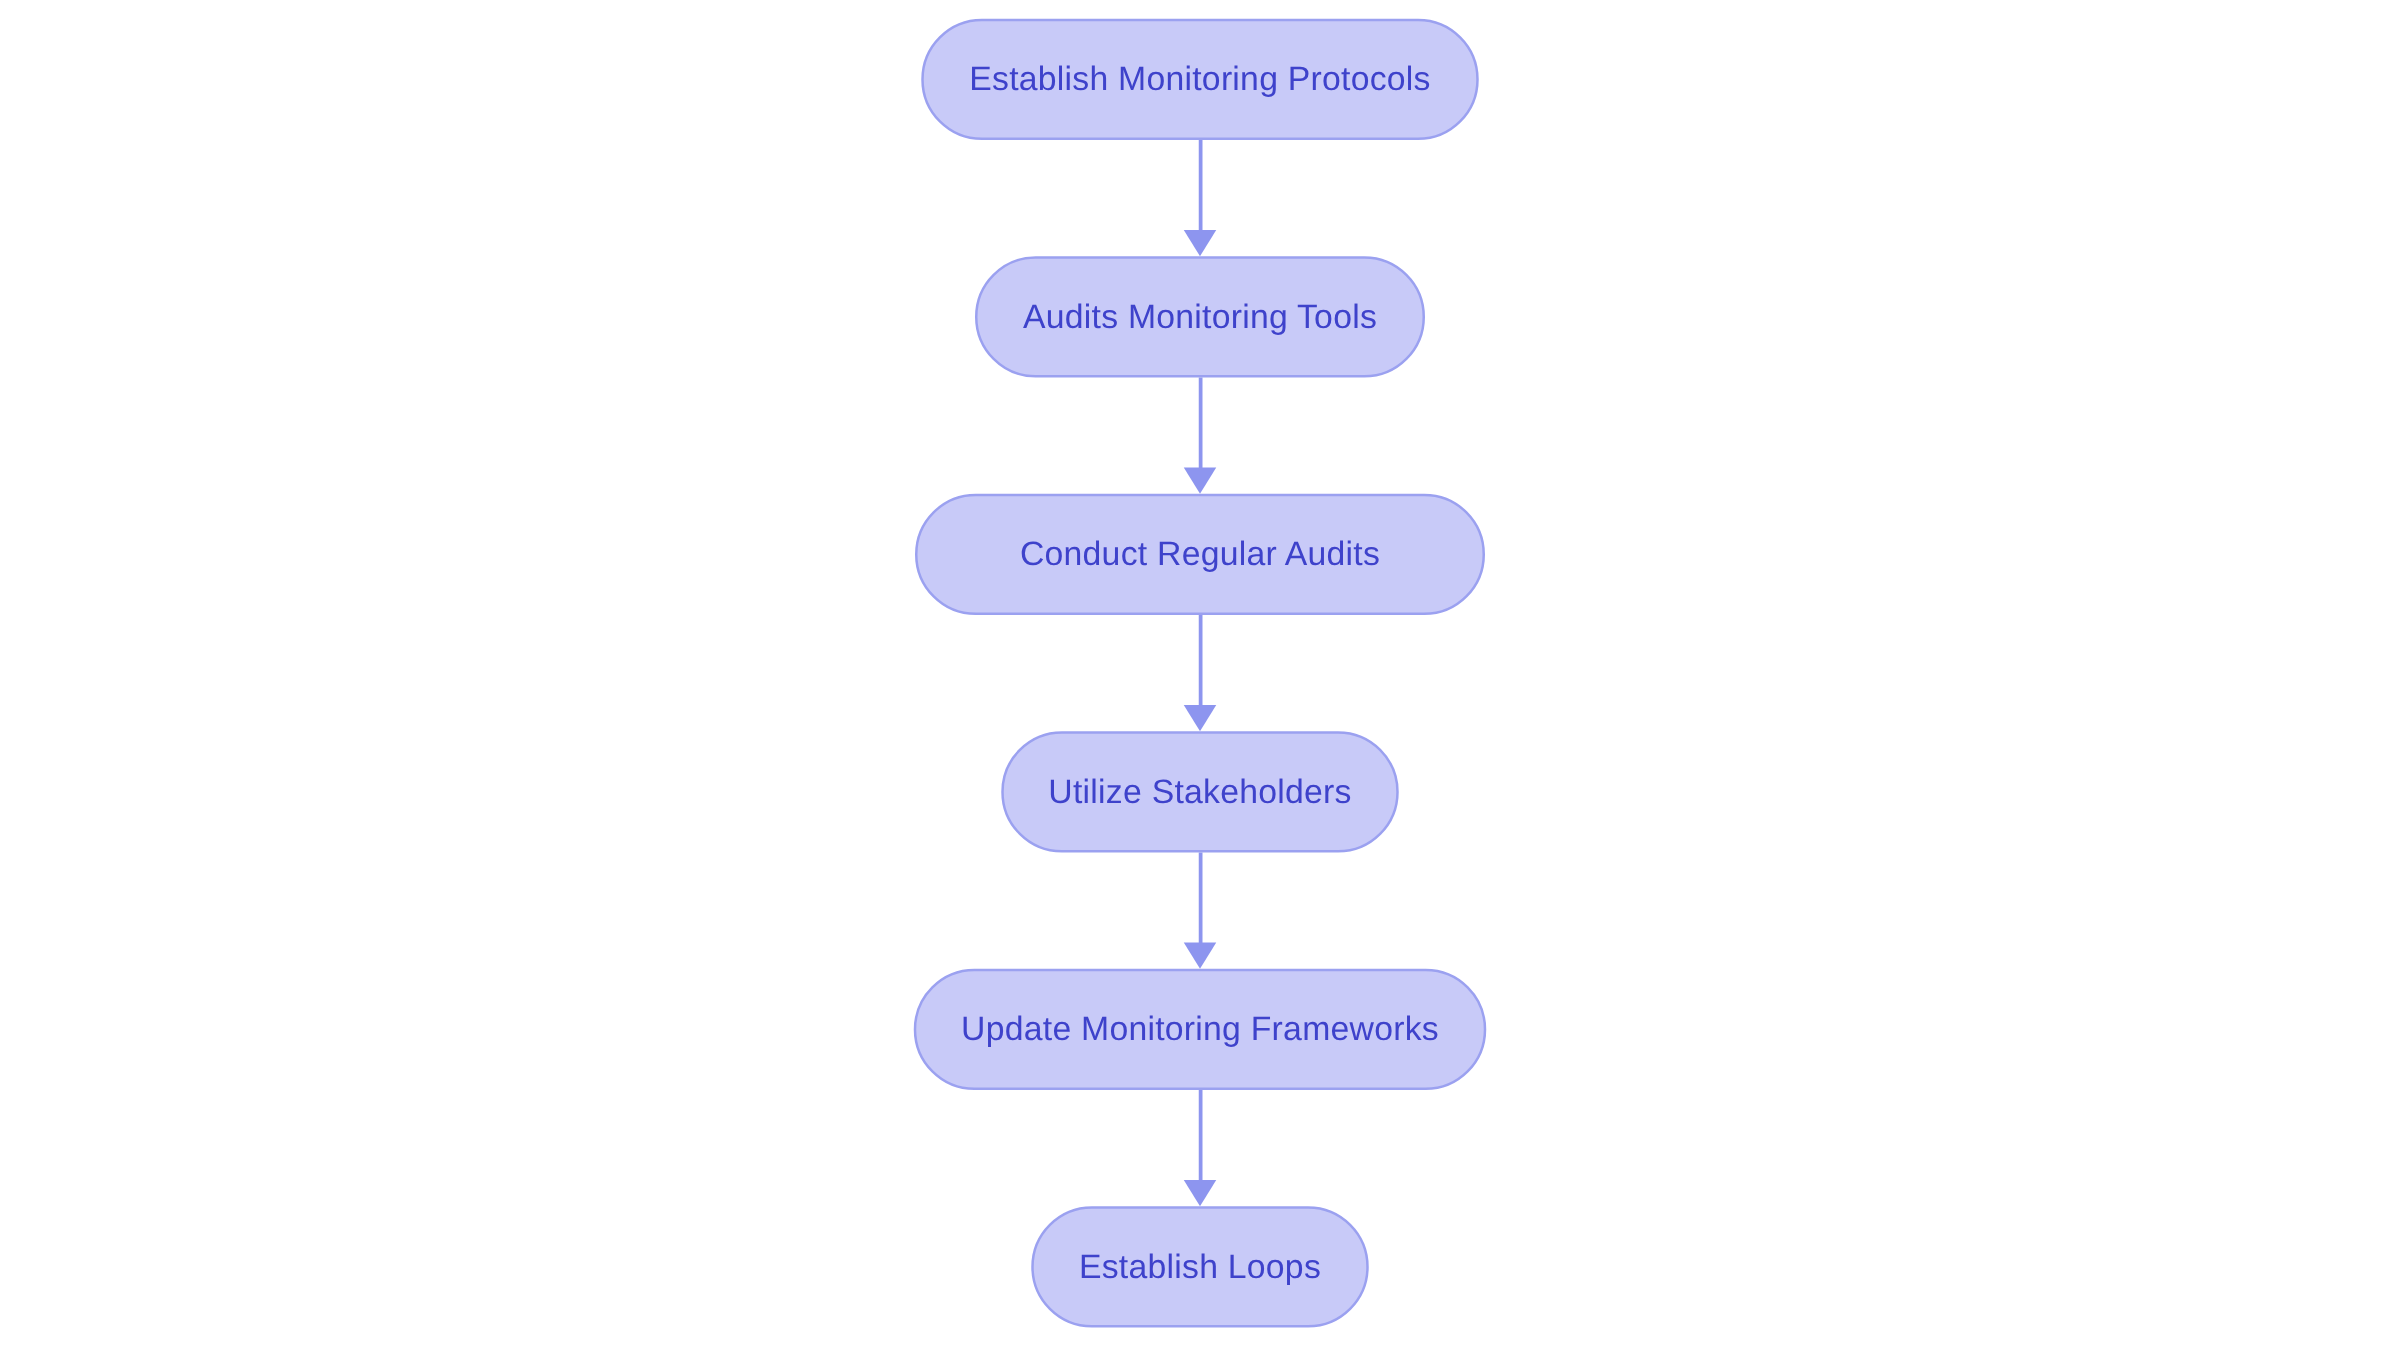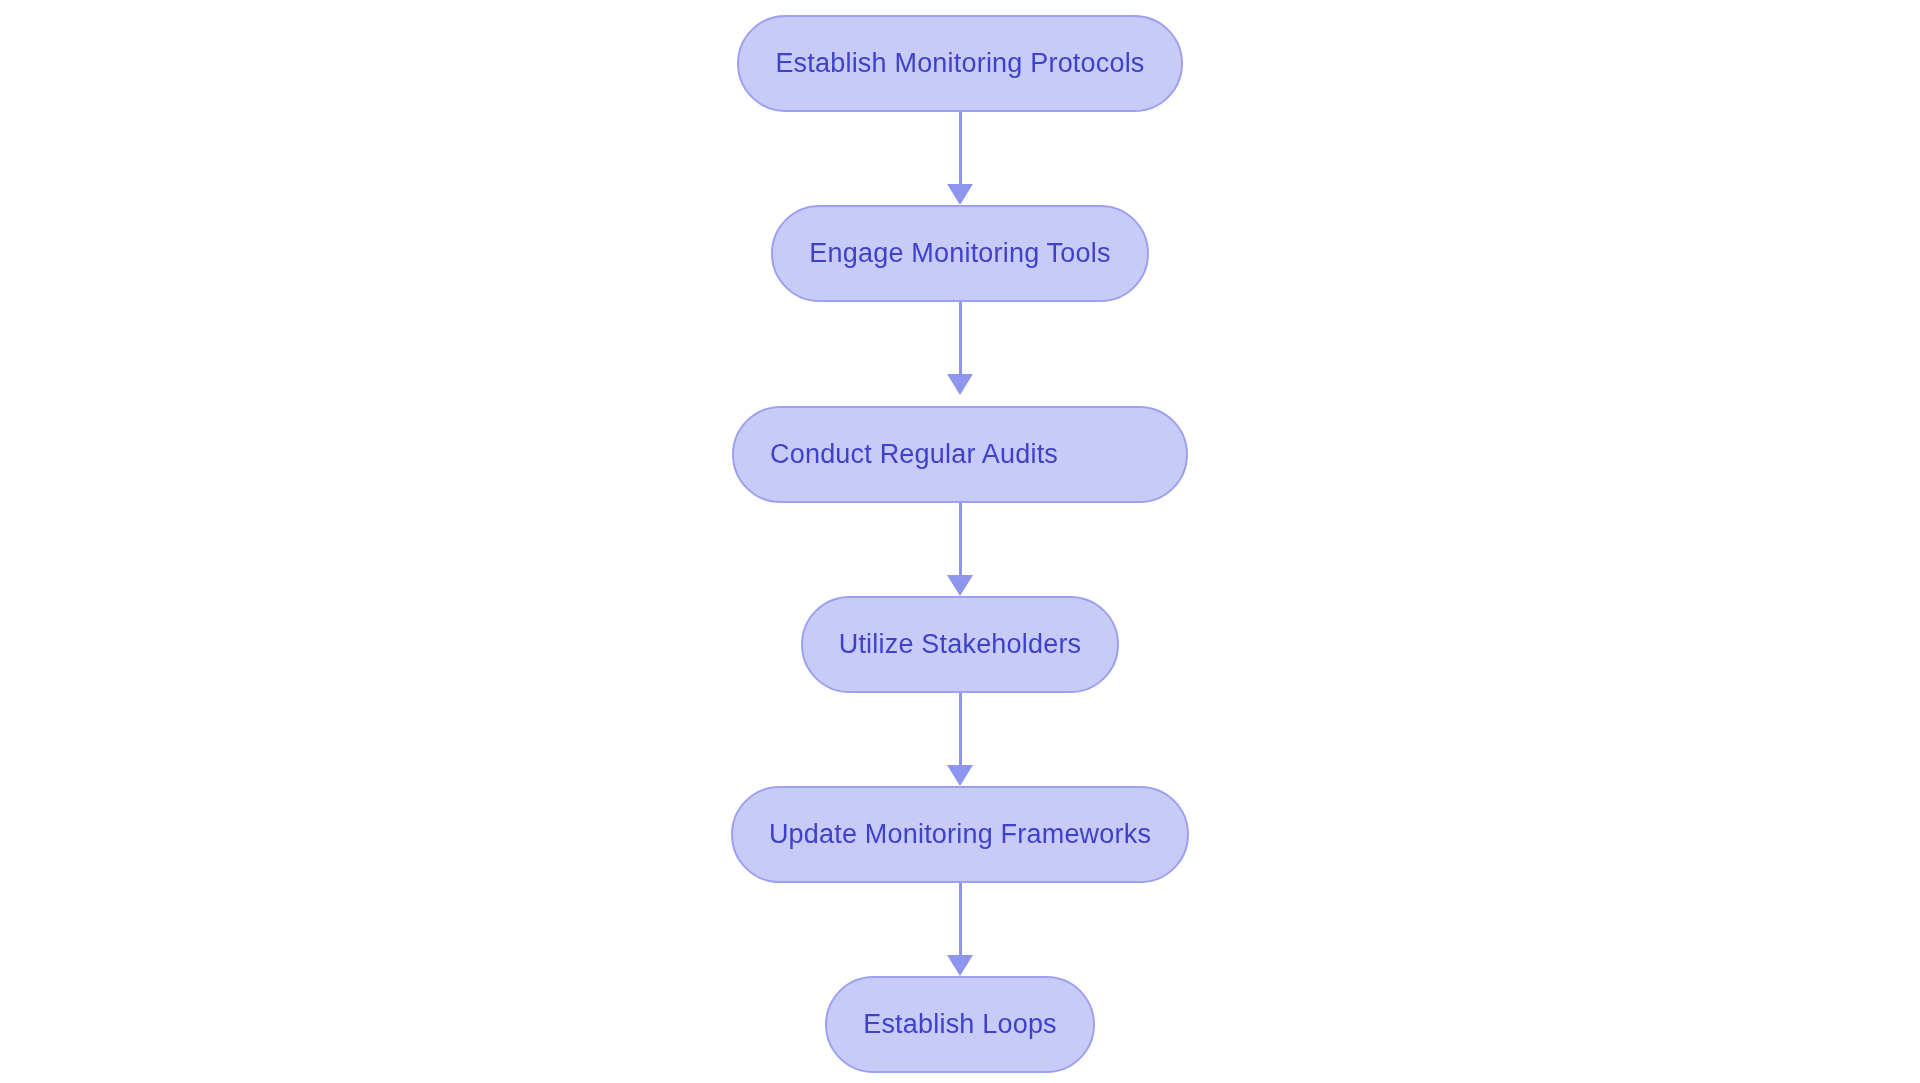--- a/index.html
+++ b/index.html
@@ -26,32 +26,33 @@
     padding-top: 15px;
   }
   .node {
     height: 97px;
     border-radius: 48.5px;
     background: var(--node-fill);
     border: 2px solid var(--node-border);
     color: var(--node-text);
     display: flex;
     align-items: center;
+    justify-content: center;
     padding: 0 36px;
     font-size: 27px;
     font-weight: 400;
     letter-spacing: 0.2px;
     white-space: nowrap;
     flex: 0 0 auto;
   }
   .node:nth-of-type(1) { min-width: 422px; }
   .node:nth-of-type(2) { min-width: 337px; }
   .node:nth-of-type(3) { min-width: 342px; }
   .node:nth-of-type(4) { min-width: 315px; }
-  .node:nth-of-type(5) { min-width: 456px; margin-top: 11px; }
+  .node:nth-of-type(5) { min-width: 456px; }
   .node:nth-of-type(6) { min-width: 253px; }
   .edge {
     height: 93px;
     display: flex;
     flex-direction: column;
     align-items: center;
     flex: 0 0 auto;
   }
   .edge-line {
     width: 3px;
@@ -76,21 +77,21 @@
   <div class="node">
     <span>Establish Monitoring Protocols</span>
   </div>
 
   <div class="edge">
     <div class="edge-line"></div>
     <div class="edge-head"></div>
   </div>
 
   <div class="node">
-    <span>Engage Monitoring Tools</span>
+    <span>Audits Monitoring Tools</span>
   </div>
 
   <div class="edge">
     <div class="edge-line"></div>
     <div class="edge-head"></div>
   </div>
 
   <div class="node">
     <span>Conduct Regular Audits</span>
   </div>

